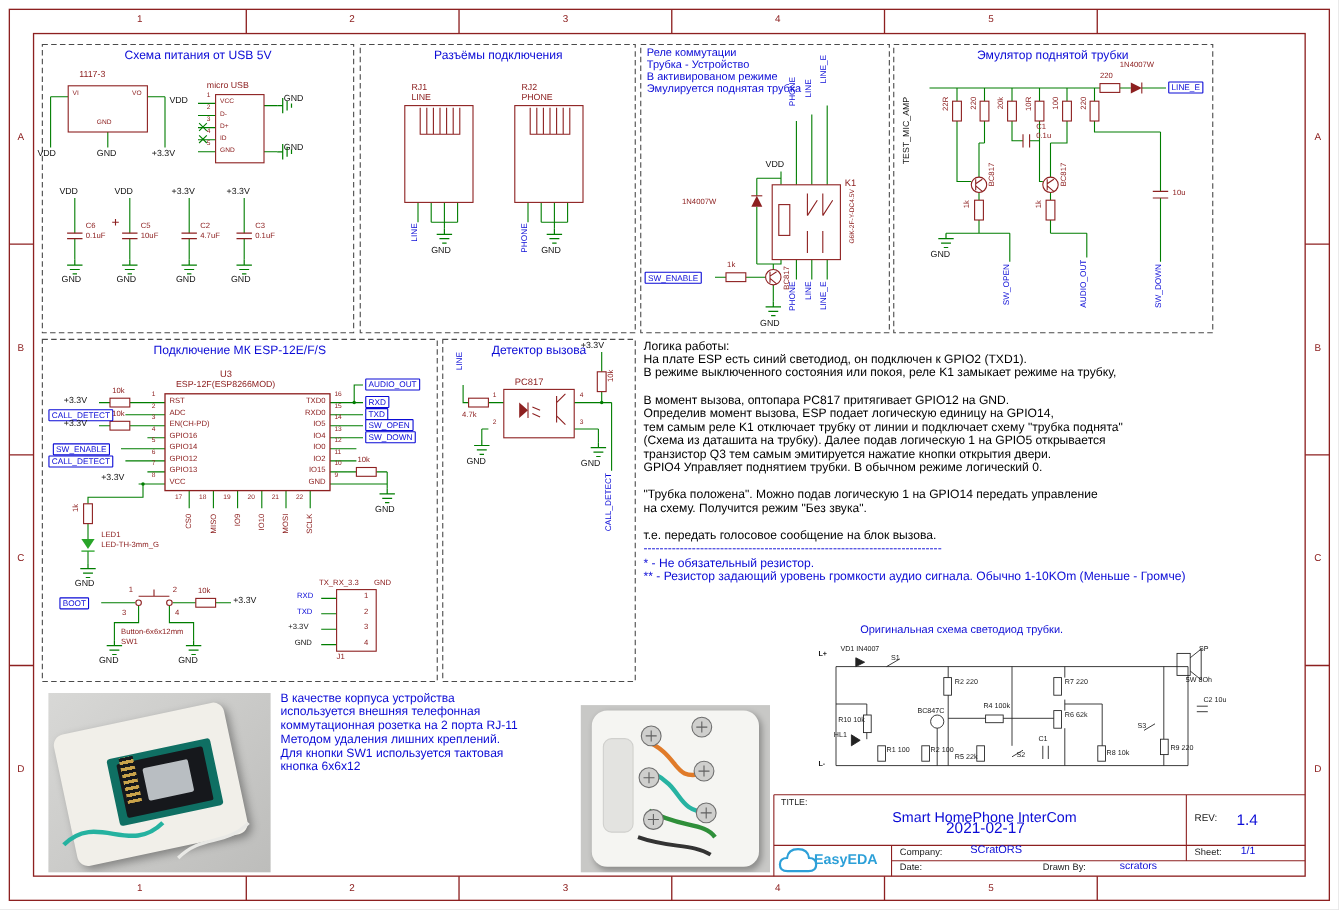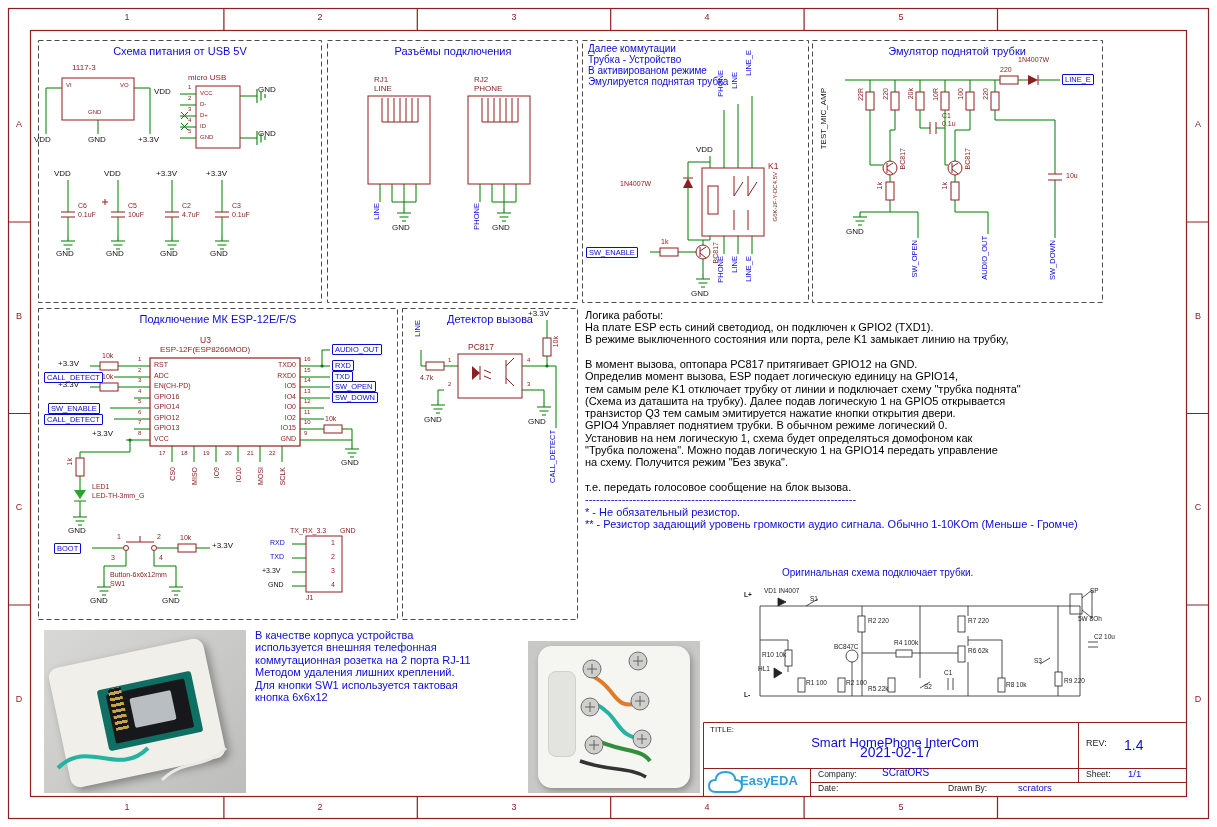--- a/index.html
+++ b/index.html
@@ -320,21 +320,21 @@
 <div class="t st" style="left:328px;top:46px;width:250px">Разъёмы подключения</div>
 <div class="t c8" style="left:374px;top:76px">RJ1</div>
 <div class="t c8" style="left:374px;top:85px">LINE</div>
 <div class="t c8" style="left:474px;top:76px">RJ2</div>
 <div class="t c8" style="left:474px;top:85px">PHONE</div>
 <div class="t vtx vflag" style="left:373px;top:203px">LINE</div>
 <div class="t vtx vflag" style="left:473px;top:203px">PHONE</div>
 <div class="t p8" style="left:392px;top:224px">GND</div>
 <div class="t p8" style="left:492px;top:224px">GND</div>
 
-<div class="t rl" style="left:588px;top:44px">Далее коммутации</div>
+<div class="t rl" style="left:588px;top:44px">Реле коммутации</div>
 <div class="t rl" style="left:588px;top:55px">Трубка - Устройство</div>
 <div class="t rl" style="left:588px;top:66px">В активированом режиме</div>
 <div class="t rl" style="left:588px;top:77px">Эмулируется поднятая трубка</div>
 <div class="t p8" style="left:696px;top:146px">VDD</div>
 <div class="t c85" style="left:768px;top:162px">K1</div>
 <div class="t vtx c6" style="left:772px;top:172px">G6K-2F-Y-DC4.5V</div>
 <div class="t c7" style="left:620px;top:180px">1N4007W</div>
 <div class="t vtx vflag" style="left:717px;top:70px">PHONE</div>
 <div class="t vtx vflag" style="left:731px;top:72px">LINE</div>
 <div class="t vtx vflag" style="left:745px;top:50px">LINE_E</div>
@@ -467,43 +467,42 @@
 <div class="t c6" style="left:448px;top:357px">1</div>
 <div class="t c6" style="left:448px;top:381px">2</div>
 <div class="t c6" style="left:527px;top:357px">4</div>
 <div class="t c6" style="left:527px;top:381px">3</div>
 <div class="t p8" style="left:424px;top:416px">GND</div>
 <div class="t p8" style="left:528px;top:418px">GND</div>
 <div class="t vtx vflag" style="left:549px;top:430px">CALL_DETECT</div>
 
 <div class="t ll" style="left:585px;top:310px">Логика работы:</div>
 <div class="t ll" style="left:585px;top:322px">На плате ESP есть синий светодиод, он подключен к GPIO2 (TXD1).</div>
-<div class="t ll" style="left:585px;top:334px">В режиме выключенного состояния или порта, реле K1 замыкает линию на трубку,</div>
+<div class="t ll" style="left:585px;top:334px">В режиме выключенного состояния или покоя, реле K1 замыкает режиме на трубку,</div>
 <div class="t ll" style="left:585px;top:359px">В момент вызова, оптопара PC817 притягивает GPIO12 на GND.</div>
 <div class="t ll" style="left:585px;top:371px">Определив момент вызова, ESP подает логическую единицу на GPIO14,</div>
 <div class="t ll" style="left:585px;top:384px">тем самым реле K1 отключает трубку от линии и подключает схему "трубка поднята"</div>
 <div class="t ll" style="left:585px;top:396px">(Схема из даташита на трубку). Далее подав логическую 1 на GPIO5 открывается</div>
 <div class="t ll" style="left:585px;top:408px">транзистор Q3 тем самым эмитируется нажатие кнопки открытия двери.</div>
 <div class="t ll" style="left:585px;top:420px">GPIO4 Управляет поднятием трубки. В обычном режиме логический 0.</div>
-<div class="t ll" style="left:585px;top:433px">Установив на нем логическую 1, схема будет определяться домофоном как</div>
 <div class="t ll" style="left:585px;top:445px">"Трубка положена". Можно подав логическую 1 на GPIO14 передать управление</div>
 <div class="t ll" style="left:585px;top:457px">на схему. Получится режим "Без звука".</div>
 <div class="t ll" style="left:585px;top:482px">т.е. передать голосовое сообщение на блок вызова.</div>
 <div class="t lb" style="left:585px;top:494px">--------------------------------------------------------------------------</div>
 <div class="t lb" style="left:585px;top:507px">* - Не обязательный резистор.</div>
 <div class="t lb" style="left:585px;top:519px">** - Резистор задающий уровень громкости аудио сигнала. Обычно 1-10KОm (Меньше - Громче)</div>
 
 <div class="t lb" style="left:255px;top:630px">В качестве корпуса устройства</div>
 <div class="t lb" style="left:255px;top:642px">используется внешняя телефонная</div>
 <div class="t lb" style="left:255px;top:655px">коммутационная розетка на 2 порта RJ-11</div>
 <div class="t lb" style="left:255px;top:667px">Методом удаления лишних креплений.</div>
 <div class="t lb" style="left:255px;top:680px">Для кнопки SW1 используется тактовая</div>
 <div class="t lb" style="left:255px;top:692px">кнопка 6х6х12</div>
 
-<div class="t lb" style="left:782px;top:568px;font-size:10px">Оригинальная схема подключает трубки.</div>
+<div class="t lb" style="left:782px;top:568px;font-size:10px">Оригинальная схема светодиод трубки.</div>
 <div class="t hs" style="left:744px;top:592px;font-weight:bold">L+</div>
 <div class="t hs" style="left:764px;top:588px">VD1 IN4007</div>
 <div class="t hs" style="left:810px;top:596px">S1</div>
 <div class="t hs" style="left:868px;top:618px">R2 220</div>
 <div class="t hs" style="left:968px;top:618px">R7 220</div>
 <div class="t hs" style="left:894px;top:640px">R4 100k</div>
 <div class="t hs" style="left:968px;top:648px">R6 62k</div>
 <div class="t hs" style="left:762px;top:652px">R10 10k</div>
 <div class="t hs" style="left:834px;top:644px">BC847C</div>
 <div class="t hs" style="left:758px;top:666px">HL1</div>

